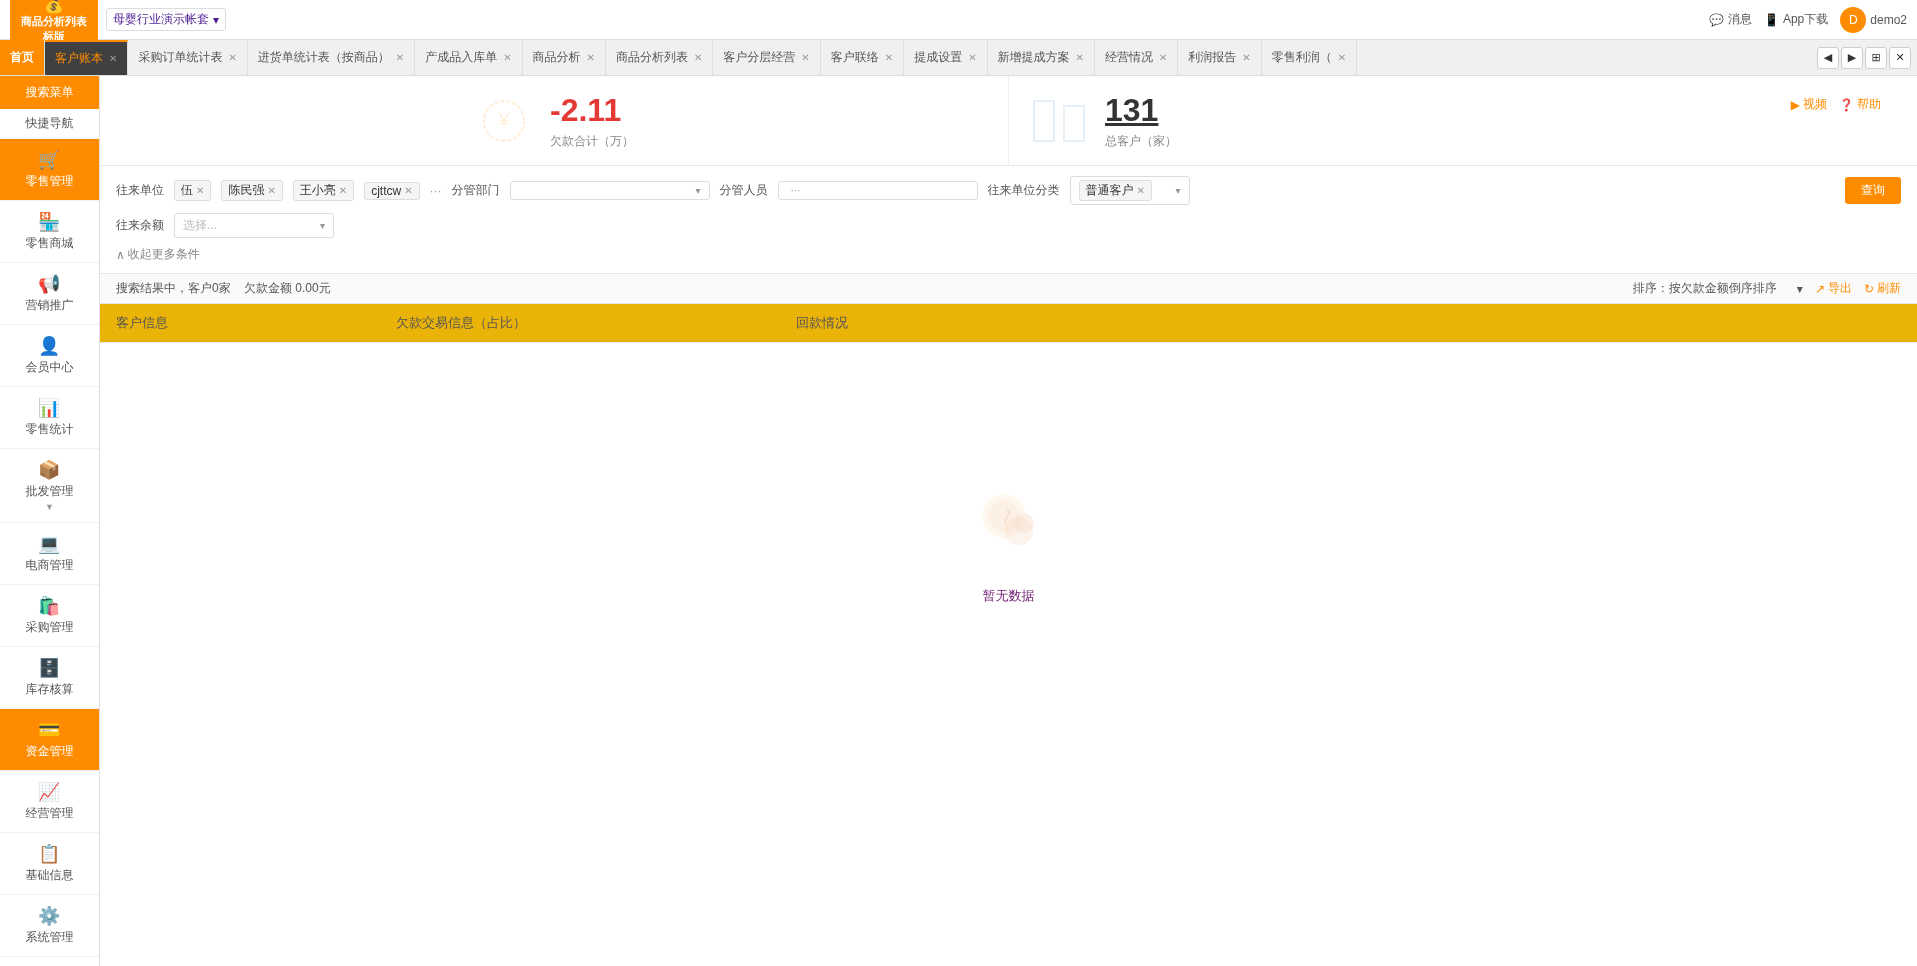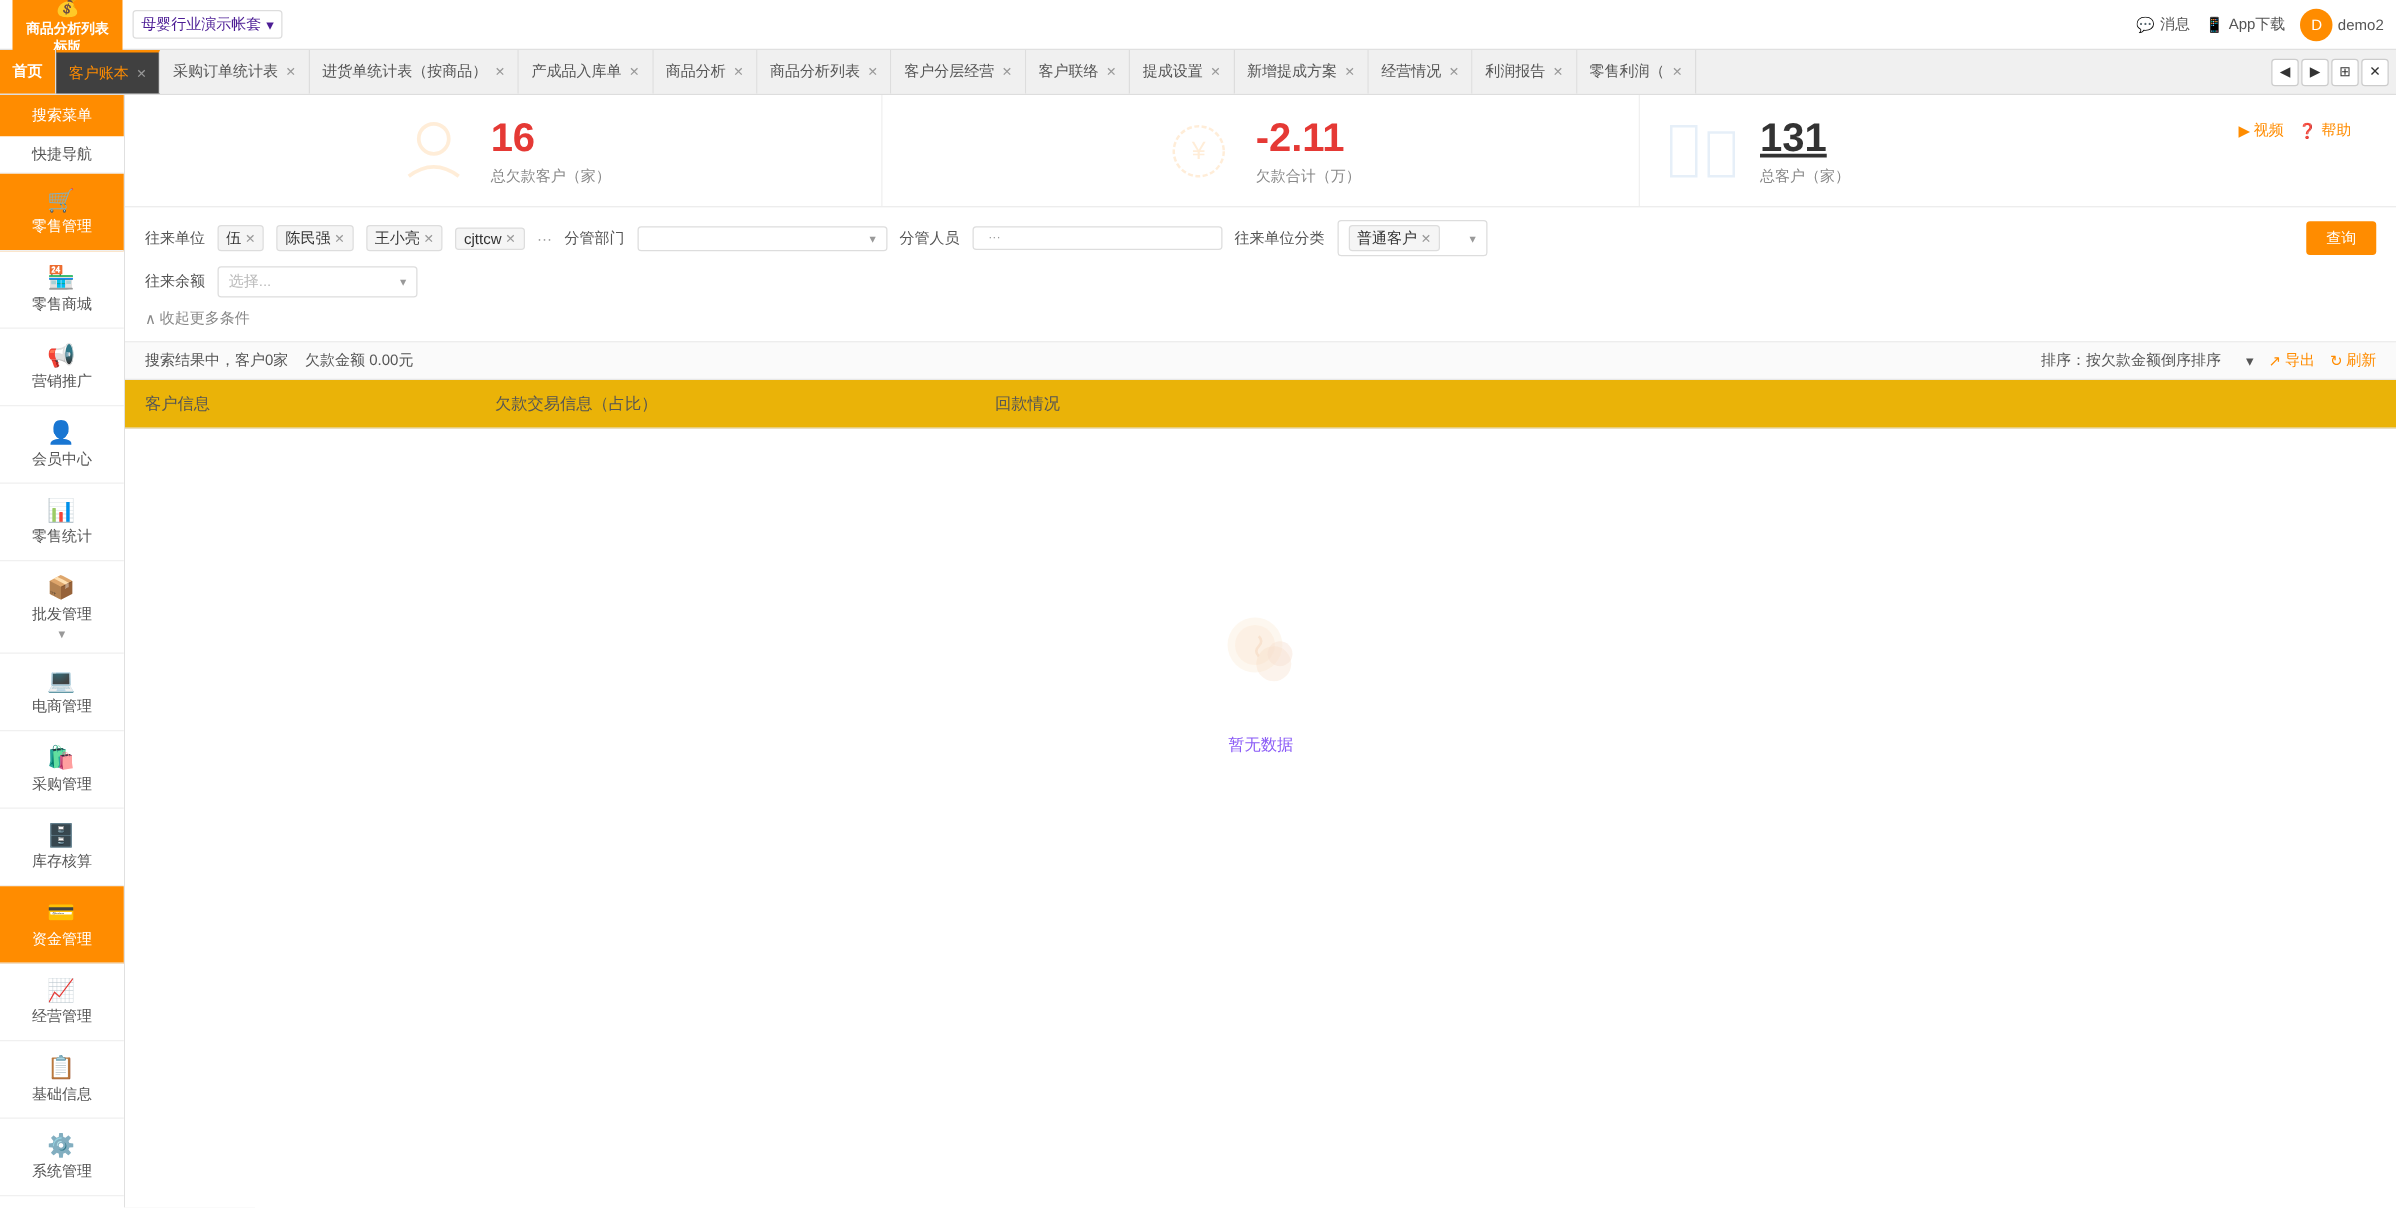--- a/index.html
+++ b/index.html
@@ -344,21 +344,21 @@
       font-size: 13px;
       color: #555;
       font-weight: 500;
     }
     .empty-area {
       display: flex;
       flex-direction: column;
       align-items: center;
       justify-content: center;
       height: 400px;
-      color: #8b5cf6;
+      color: #701a75;
       font-size: 13px;
       gap: 12px;
     }
     .empty-icon {
       font-size: 60px;
       opacity: 0.3;
     }
   </style>
 </head>
 <body>
@@ -519,32 +519,20 @@
     <div class="sidebar-item">
       
       
     </div>
 
   </div>
 
   <div class="content-area">
 
     <div class="stats-row">
-      <div class="stat-block">
-        <div class="stat-icon-placeholder">
-          <svg width="60" height="60" viewBox="0 0 60 60">
-              <circle cx="30" cy="20" r="12" fill="none" stroke="#ff8c00" stroke-width="3"></circle>
-              <path d="M10 50 Q30 35 50 50" fill="none" stroke="#ff8c00" stroke-width="3"></path>
-            </svg>
-        </div>
-        <div class="stat-text">
-          <div class="stat-value red">16</div>
-          <div class="stat-label">总欠款客户（家）</div>
-        </div>
-      </div>
       <div class="stat-block">
         <div class="stat-icon-placeholder">
           <svg width="60" height="60" viewBox="0 0 60 60">
               <circle cx="30" cy="30" r="20" fill="none" stroke="#ff8c00" stroke-width="2" stroke-dasharray="4,2"></circle>
               <text x="30" y="36" text-anchor="middle" font-size="20" fill="#ff8c00">¥</text>
             </svg>
         </div>
         <div class="stat-text">
           <div class="stat-value red">-2.11</div>
           <div class="stat-label">欠款合计（万）</div>

